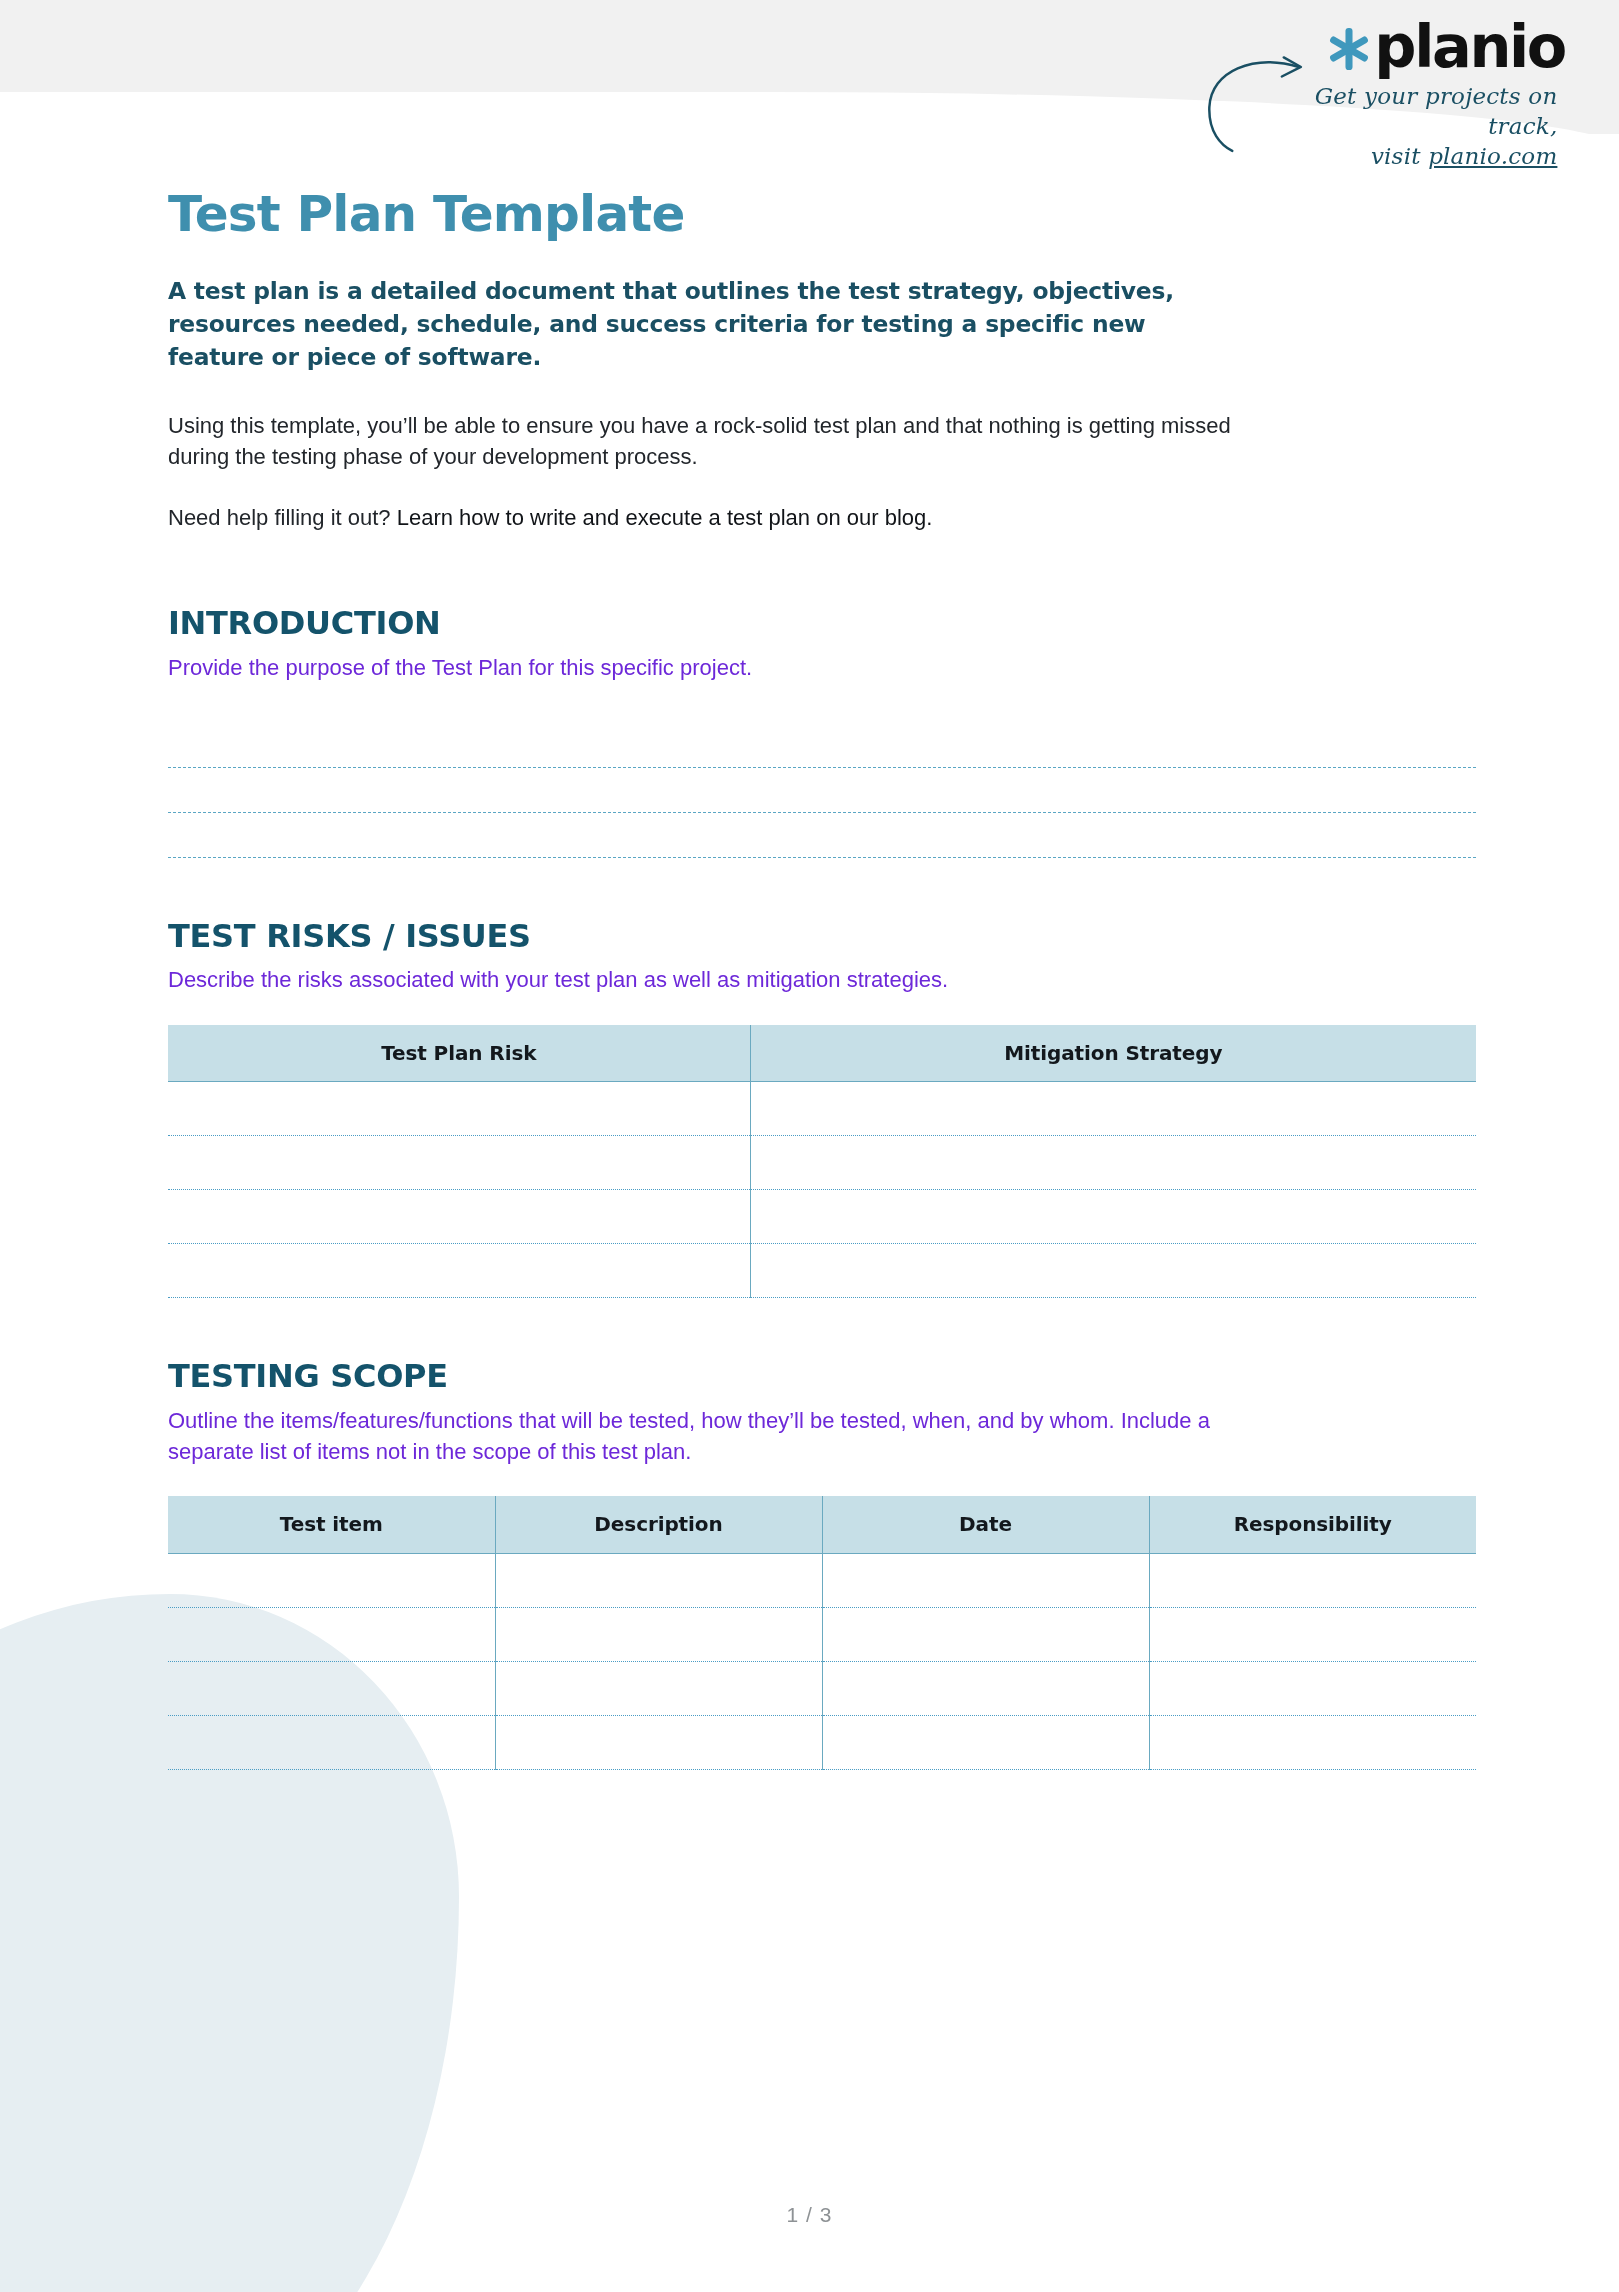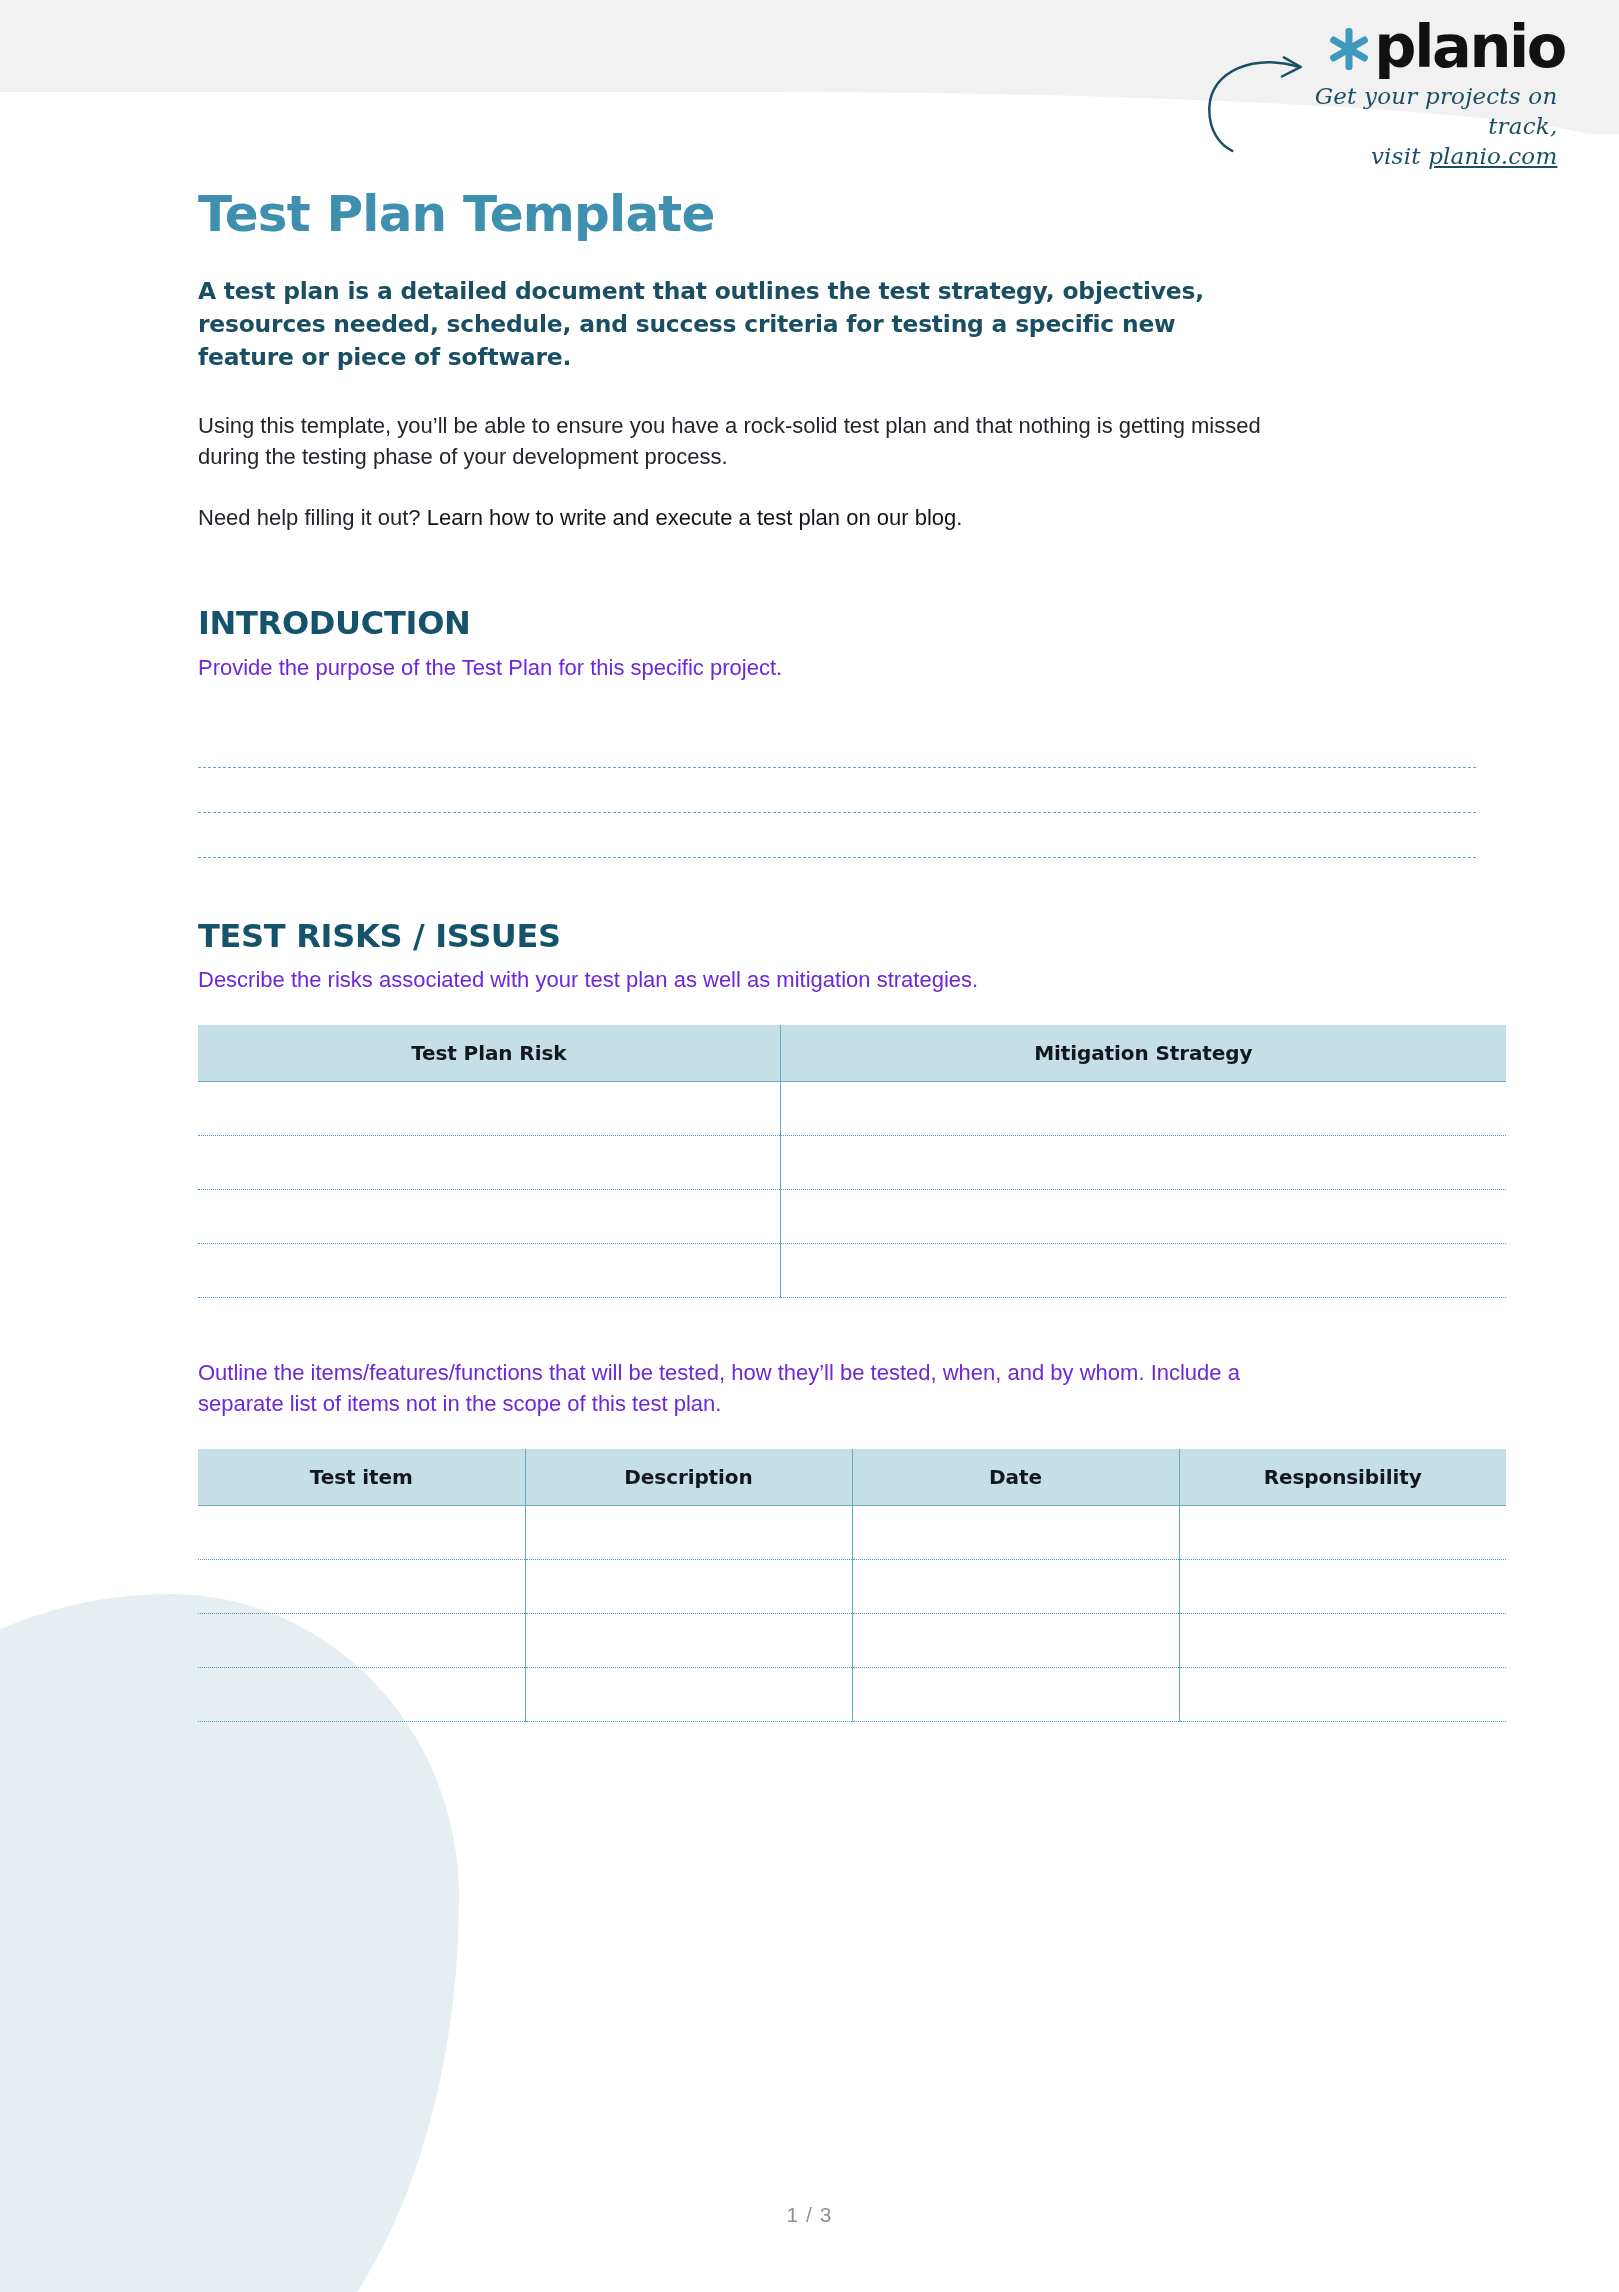--- a/index.html
+++ b/index.html
@@ -11,21 +11,20 @@
     font-family: "Liberation Sans", sans-serif;
     overflow: hidden;
   }
 
   .page {
     position: relative;
     width: 1619px;
     height: 2292px;
     background: #ffffff;
     overflow: hidden;
-    padding-left: 30px;
   }
 
   
   .top-band {
     position: absolute;
     top: 0; left: 0;
     width: 1619px;
     height: 134px;
     background: #f1f1f1;
     border-bottom-left-radius: 0;
@@ -304,20 +303,21 @@
           </tr>
           <tr>
             <td></td>
             <td></td>
           </tr>
         </tbody>
       </table>
     </div>
 
     <div class="section">
+      <div class="sec-heading">TESTING SCOPE</div>
       <div class="sec-sub">Outline the items/features/functions that will be tested, how they’ll be tested, when, and by whom. Include a separate list of items not in the scope of this test plan.</div>
 
       <table class="tbl tbl-scope">
         <colgroup>
             <col>
             <col>
             <col>
             <col>
           </colgroup>
         <thead>

